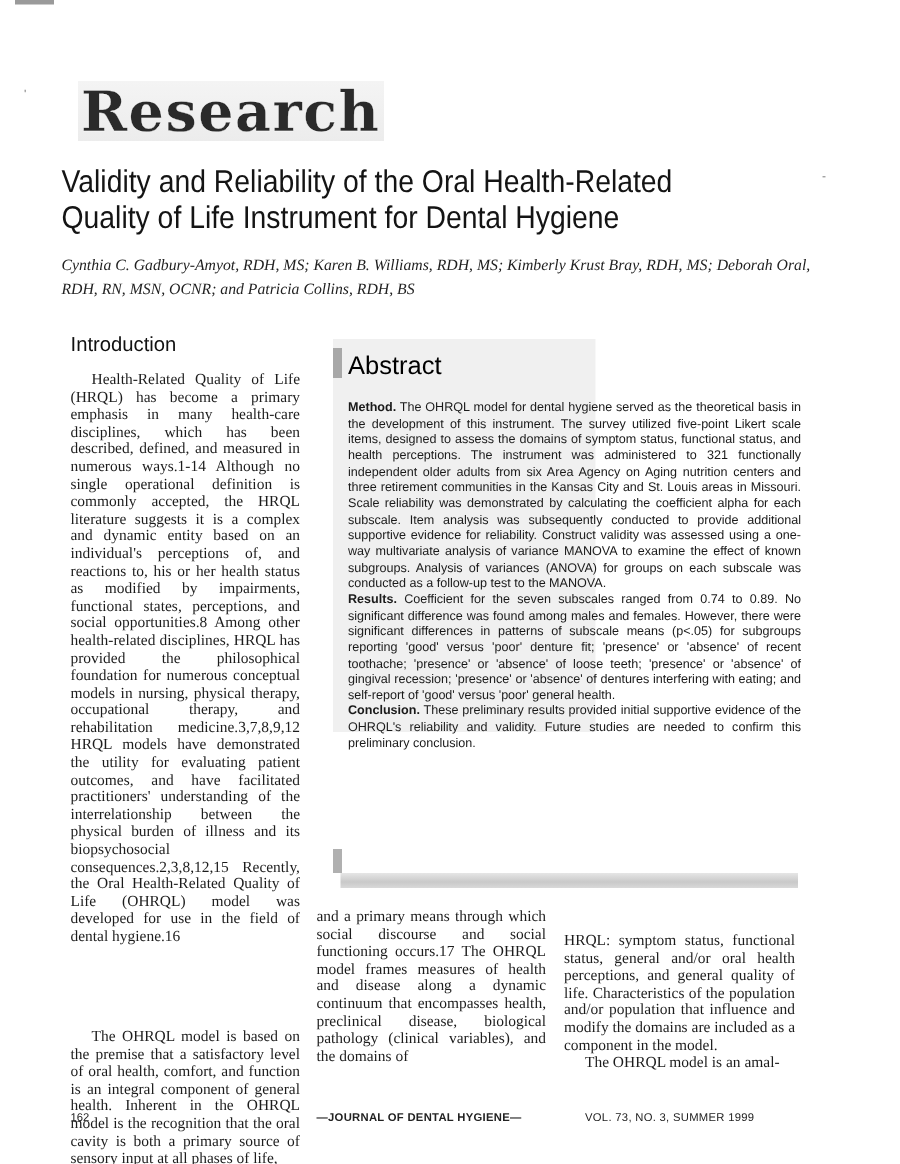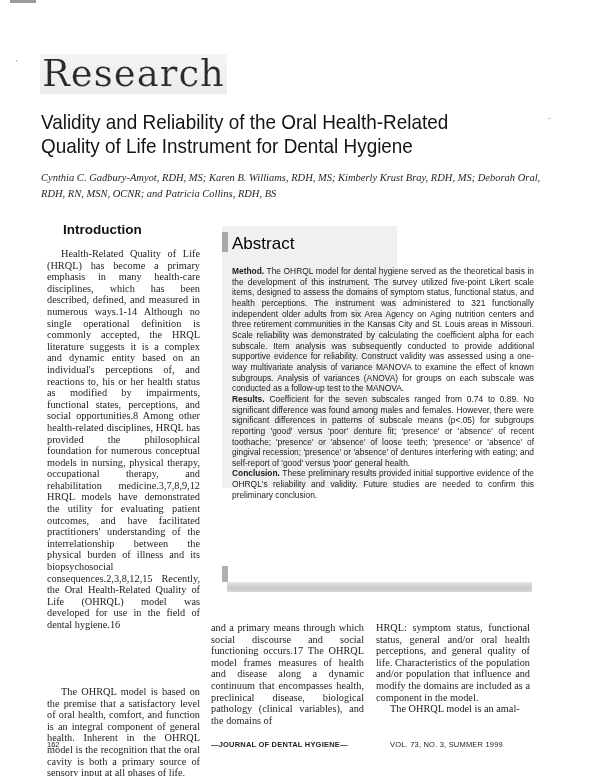--- a/index.html
+++ b/index.html
@@ -3,49 +3,49 @@
   <meta charset="utf-8">
   <style>
     * { box-sizing: border-box; margin: 0; padding: 0; }
     html, body { width: 600px; height: 776px; background: #ffffff; overflow: hidden; }
     body { position: relative; font-family: "Liberation Serif", serif; color: #1a1a1a; }
 
     .corner-mark { position: absolute; left: 10px; top: 0; width: 26px; height: 3px; background: #9a9a9a; }
     .tick-mark { position: absolute; font-size: 8px; color: #777; font-family: "Liberation Sans", sans-serif; }
 
     .section-label {
-      position: absolute; left: 40px; top: 54px;
-      font-family: "DejaVu Serif", serif; font-size: 37px; font-weight: 400;
+      position: absolute; left: 52px; top: 54px;
+      font-family: "DejaVu Serif", serif; font-size: 37px; font-weight: 700;
       color: #2a2a2a; letter-spacing: 1px;
       -webkit-text-stroke: 0.2px #fff;
       background: linear-gradient(180deg, #f4f4f4 0%, #ececec 100%);
       padding: 0 2px; line-height: 40px;
     }
     .title {
       position: absolute; left: 41px; top: 110px; width: 430px;
       font-family: "Liberation Sans", sans-serif; font-size: 21px; line-height: 24px;
       color: #141414; transform: scaleX(0.9); transform-origin: left top; white-space: nowrap;
     }
     .authors {
       position: absolute; left: 41px; top: 170px; width: 500px;
       font-family: "Liberation Serif", serif; font-style: italic; font-size: 10.5px; line-height: 16px;
       color: #1f1f1f;
     }
 
     .intro-heading {
       position: absolute; left: 47px; top: 222px;
-      font-family: "Liberation Sans", sans-serif; font-weight: bold; font-size: 13.5px; color: #111; margin-left: 16px;
+      font-family: "Liberation Sans", sans-serif; font-weight: normal; font-size: 13.5px; color: #111;
     }
 
     .col { position: absolute; font-family: "Liberation Serif", serif; font-size: 10.3px; line-height: 11.6px; color: #1c1c1c; text-align: justify; }
     .col p { text-indent: 14px; }
     .col p + p { margin-top: 0; }
     .col-a1 { left: 47px; top: 248px; width: 153px; }
     .col-a2 { left: 47px; top: 658px; width: 153px; margin-top: 28px; }
-    .col-b { left: 211px; top: 622px; width: 153px; }
+    .col-b { left: 211px; top: 606px; width: 153px; }
     .col-c { left: 376px; top: 622px; width: 154px; }
     .col-b p, .col-c p.cont { text-indent: 0; }
 
     .abstract-box {
       position: absolute; left: 222px; top: 226px; width: 340px; height: 368px;
     }
     .abstract-shade {
       position: absolute; left: 0; top: 0; width: 175px; height: 262px;
       background: #ececec; opacity: 0.8;
     }

